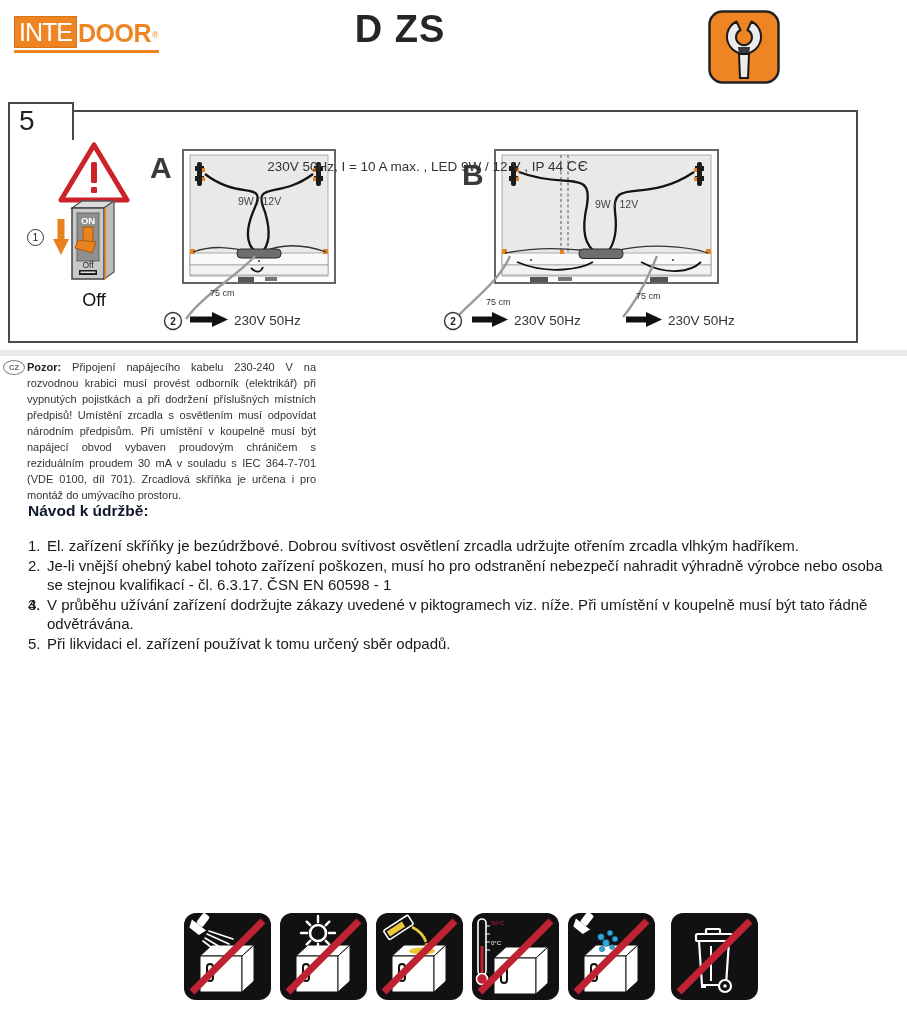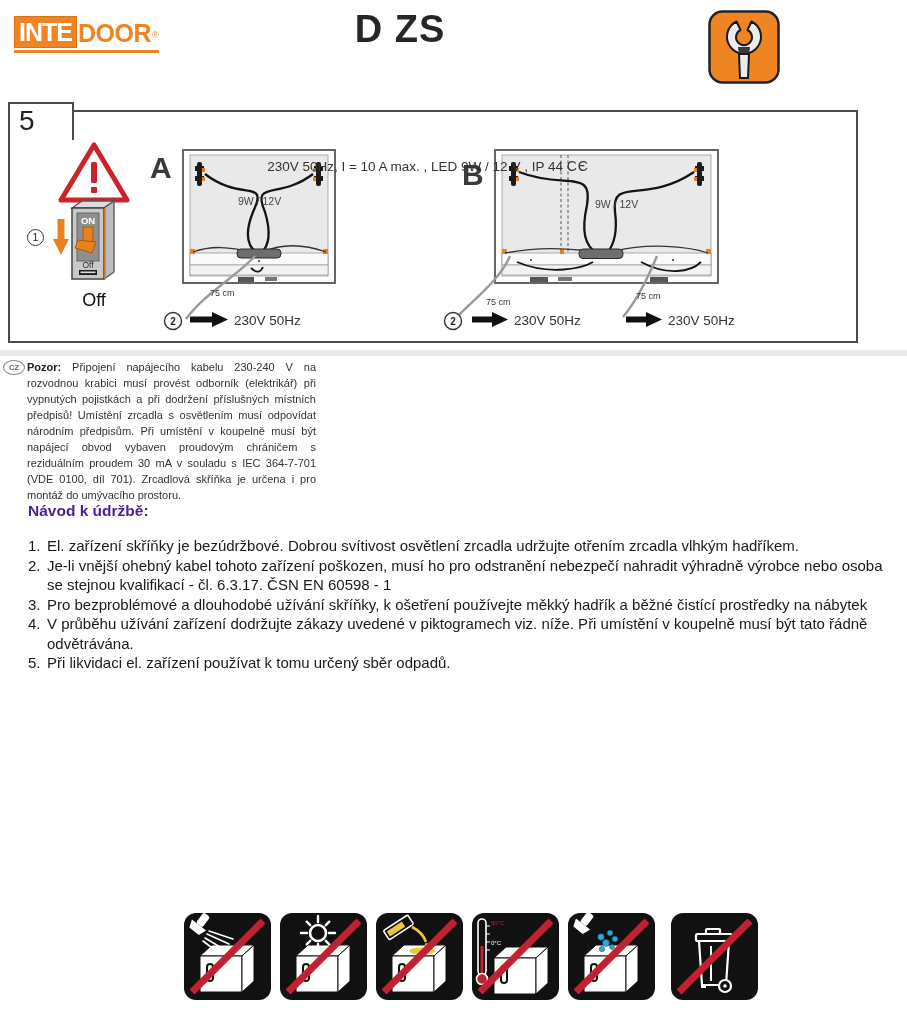--- a/index.html
+++ b/index.html
@@ -3,21 +3,21 @@
 <meta charset="utf-8">
 <style>
   * { margin:0; padding:0; box-sizing:border-box; }
   body { background:#fff; font-family:"Liberation Sans", sans-serif; }
   #page { position:relative; width:907px; height:1020px; background:#fff; overflow:hidden; }
   .abs { position:absolute; }
 
   
   .logo { left:14px; top:16px; display:inline-flex; align-items:flex-end;
           border-bottom:3px solid #ee8522; padding-bottom:2px; }
-  .logo-box { background:#ee8522; color:#fff; font-weight:bold; font-size:25px;
+  .logo-box { background:#ee8522; color:#fff; font-weight:normal; font-size:25px;
               letter-spacing:-1px; padding:1px 4px 0 4px; border:1px solid #d77413;text-align:center; }
   .logo-rest { color:#ee8522; font-weight:bold; font-size:25px; letter-spacing:-0.5px; padding:1px 1px 0 1px; }
   .logo-reg { color:#ee8522; font-size:9px; vertical-align:top; position:relative; top:-8px; }
   .page-title { left:280px; top:8px; width:240px; text-align:center;
                 font-size:38px; font-weight:bold; color:#262626; letter-spacing:1px; }
 
   
   .frame { left:8px; top:110px; width:850px; height:233px; border:2px solid #4a4a4a; background:#fff; }
   .frame-tab { left:8px; top:102px; width:66px; height:38px; background:#fff;
                border:2px solid #4a4a4a; border-bottom:none; z-index:2;
@@ -32,21 +32,21 @@
   .sep-band { left:0; top:350px; width:907px; height:6px; background:#ebebeb; }
 
   
   .cz-badge { left:3px; top:360px; width:22px; height:15px; border:1.3px solid #888; border-radius:50%;
               font-size:7.5px; color:#666; text-align:center; line-height:13px; font-weight:bold; }
   .warning-text { left:27px; top:359px; width:289px; font-size:11px; line-height:16px;
                   text-align:justify; color:#333; }
   .warning-text b { color:#222; }
 
   
-  .maint-heading { left:28px; top:502px; font-size:15.5px; font-weight:bold; color:#4c1d95; }
+  .maint-heading { left:28px; top:502px; font-size:15.5px; font-weight:bold; color:#0f172a; }
   .maint-list { left:28px; top:536px; width:874px; font-size:15px; line-height:19.5px; color:#1a1a1a; }
   .mi { position:relative; padding-left:19px; }
   .mi .num { position:absolute; left:0; }
   .mi.nowrap { white-space:nowrap; }
 
   
   .picto-row { left:183px; top:912px; display:flex; }
   .picto { width:89px; height:89px; margin-right:7px; }
   .picto:last-child { margin-left:7px; margin-right:0; }
 
@@ -217,21 +217,20 @@
     <div class="mi">
       <span class="num">1.</span>
       <span>El. zařízení skříňky je bezúdržbové. Dobrou svítivost osvětlení zrcadla udržujte otřením zrcadla vlhkým hadříkem.</span>
     </div>
     <div class="mi">
       <span class="num">2.</span>
       <span>Je-li vnější ohebný kabel tohoto zařízení poškozen, musí ho pro odstranění nebezpečí nahradit výhradně výrobce nebo osoba se stejnou kvalifikací - čl. 6.3.17. ČSN EN 60598 - 1</span>
     </div>
     <div class="mi nowrap">
       <span class="num">3.</span>
-      <span>Pro bezproblémové a dlouhodobé užívání skříňky, k ošetření používejte měkký hadřík a běžné čistící prostředky na nábytek</span>
     </div>
     <div class="mi">
       <span class="num">4.</span>
       <span>V průběhu užívání zařízení dodržujte zákazy uvedené v piktogramech viz. níže. Při umístění v koupelně musí být tato řádně odvětrávána.</span>
     </div>
     <div class="mi">
       <span class="num">5.</span>
       <span>Při likvidaci el. zařízení používat k tomu určený sběr odpadů.</span>
     </div>
   </div>

